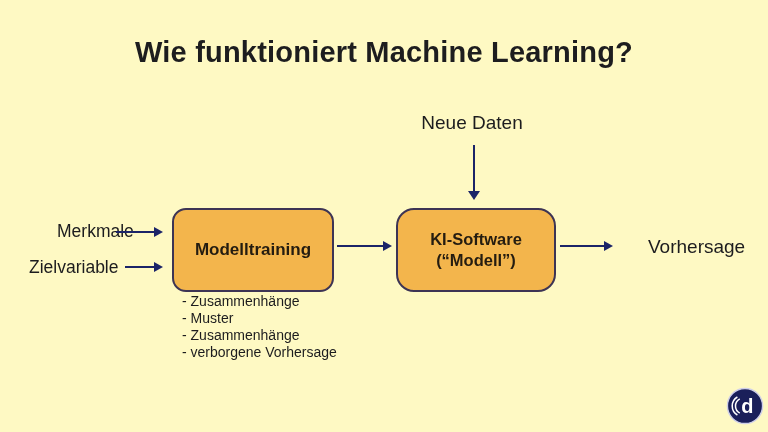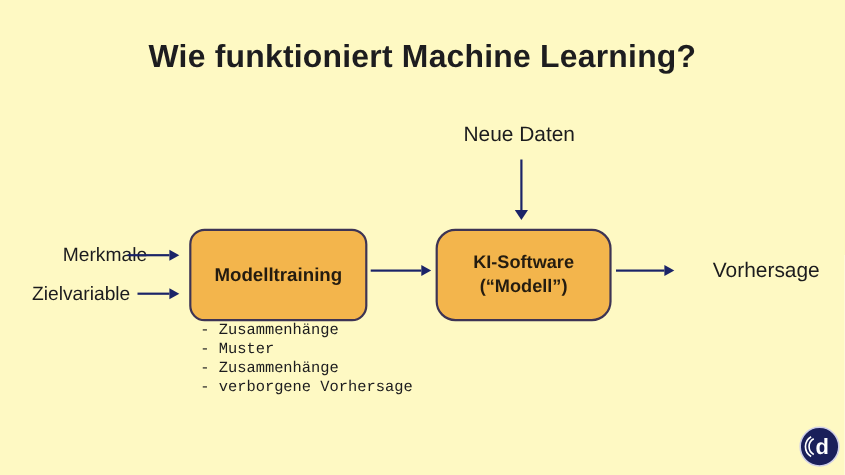--- a/index.html
+++ b/index.html
@@ -49,21 +49,21 @@
   }
   .node-training{left:172px;top:208px;width:158px;height:80px;font-size:17px;}
   .node-model{left:396px;top:208px;width:156px;height:80px;font-size:16.5px;line-height:21px;border-radius:18px;}
   
   .vorhersage{position:absolute;left:648px;top:236px;font-size:19px;color:#1c1c1e;}
   .vorhersage-sub{
     position:absolute;left:578px;top:261px;width:178px;
     text-align:center;font-size:11.5px;font-weight:600;line-height:15px;color:#141414;
   }
   
-  .details{position:absolute;left:182px;top:293px;font-size:14px;line-height:17px;color:#1c1c1e;font-family:Liberation Mono, monospace;}
+  .details{position:absolute;left:182px;top:293px;font-size:14px;line-height:17px;color:#1c1c1e;}
   .details div{white-space:nowrap;}
   
   .logo{position:absolute;left:726px;top:387px;width:38px;height:38px;}
 </style>
 </head>
 <body>
 
 <div class="stage">
 
   <div class="title">Wie funktioniert Machine Learning?</div>

